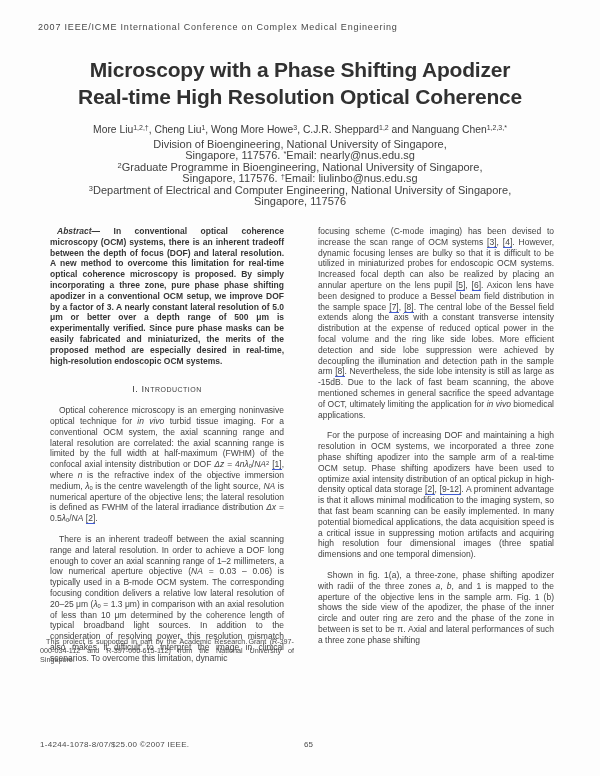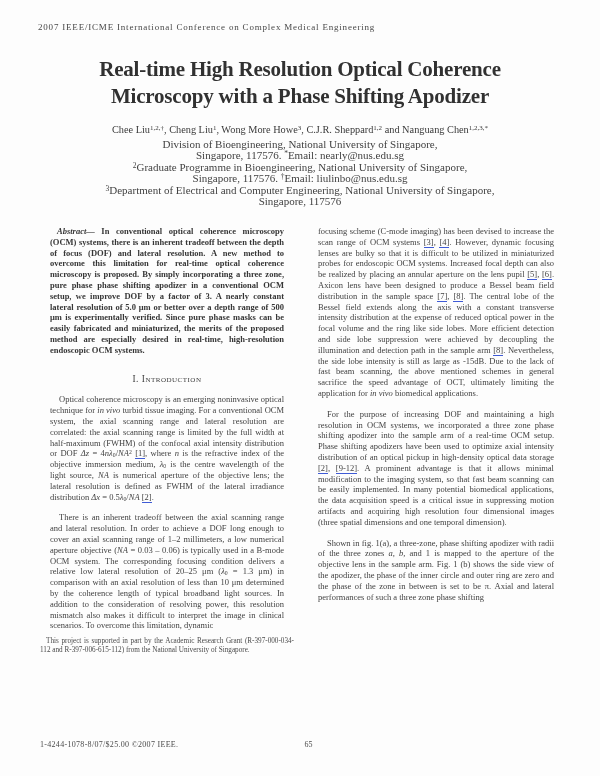--- a/index.html
+++ b/index.html
@@ -1,18 +1,18 @@
 <!DOCTYPE html>
 <html><head>
 <meta charset="utf-8">
 <style>
   html,body{margin:0;padding:0;background:#ffffff;}
   .page{
     position:relative;width:600px;height:776px;background:#fdfdfd;overflow:hidden;
-    font-family:Liberation Serif, serif;color:#404040;
+    font-family:Liberation Sans, sans-serif;color:#404040;
   }
   .conf-header{
     position:absolute;top:22px;left:38px;font-size:9px;letter-spacing:0.8px;
     color:#474747;white-space:nowrap;
   }
   .title{
     position:absolute;top:56px;left:20px;right:20px;text-align:center;
     font-size:21px;line-height:27px;font-weight:bold;color:#313131;letter-spacing:-0.2px;
   }
   .authors{
@@ -54,25 +54,25 @@
   }
 </style>
 </head>
 <body>
 
 <div class="page">
 
   <div class="conf-header">2007 IEEE/ICME International Conference on Complex Medical Engineering</div>
 
   <div class="title">
+    <div>Microscopy with a Phase Shifting Apodizer</div>
     <div>Real-time High Resolution Optical Coherence</div>
-    <div>Microscopy with a Phase Shifting Apodizer</div>
   </div>
 
-  <div class="authors"><span>Chee Liu</span><span class="seg-sup">1,2,†</span><span>, Cheng Liu</span><span class="seg-sup">1</span><span>, Wong More Howe</span><span class="seg-sup">3</span><span>, C.J.R. Sheppard</span><span class="seg-sup">1,2</span><span> and Nanguang Chen</span><span class="seg-sup">1,2,3,*</span></div>
+  <div class="authors"><span>More Liu</span><span class="seg-sup">1,2,†</span><span>, Cheng Liu</span><span class="seg-sup">1</span><span>, Wong More Howe</span><span class="seg-sup">3</span><span>, C.J.R. Sheppard</span><span class="seg-sup">1,2</span><span> and Nanguang Chen</span><span class="seg-sup">1,2,3,*</span></div>
 
   <div class="affiliations">
     <div><span>Division of Bioengineering, National University of Singapore,</span></div>
     <div><span>Singapore, 117576. </span><span class="seg-sup">*</span><span>Email: nearly@nus.edu.sg</span></div>
     <div><span class="seg-sup">2</span><span>Graduate Programme in Bioengineering, National University of Singapore,</span></div>
     <div><span>Singapore, 117576. </span><span class="seg-sup">†</span><span>Email: liulinbo@nus.edu.sg</span></div>
     <div><span class="seg-sup">3</span><span>Department of Electrical and Computer Engineering, National University of Singapore,</span></div>
     <div><span>Singapore, 117576</span></div>
   </div>
 

